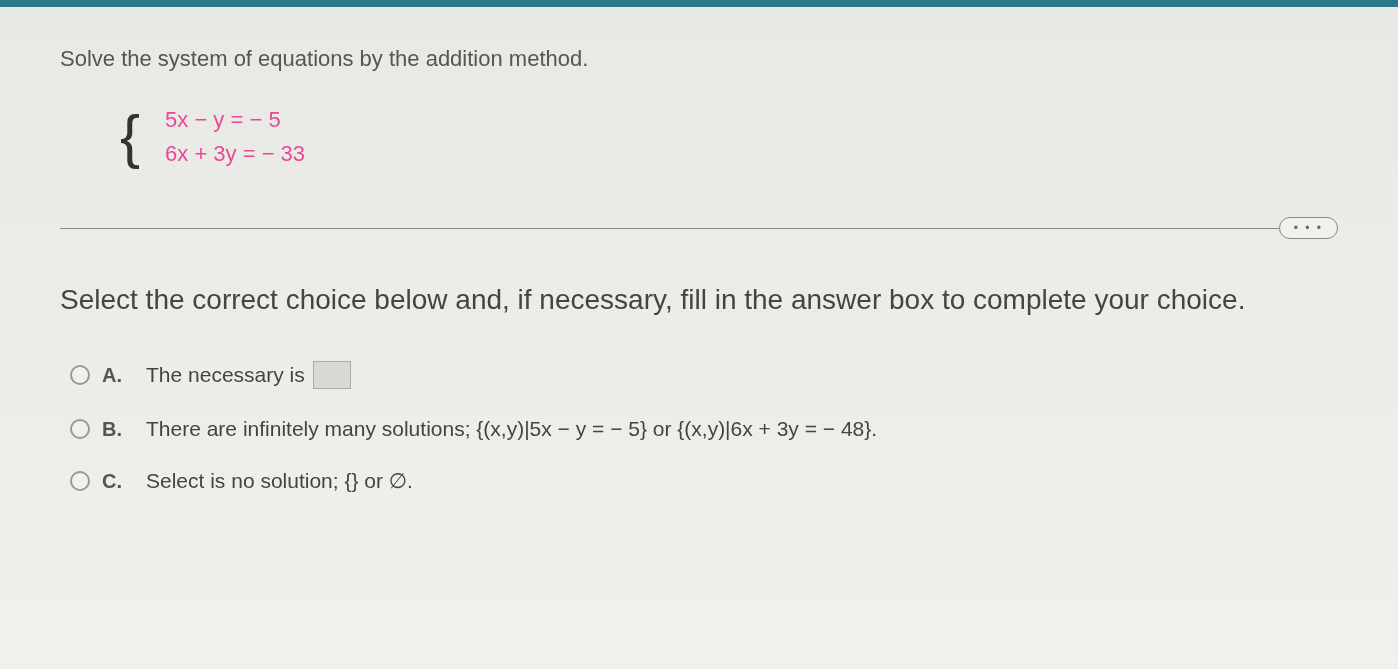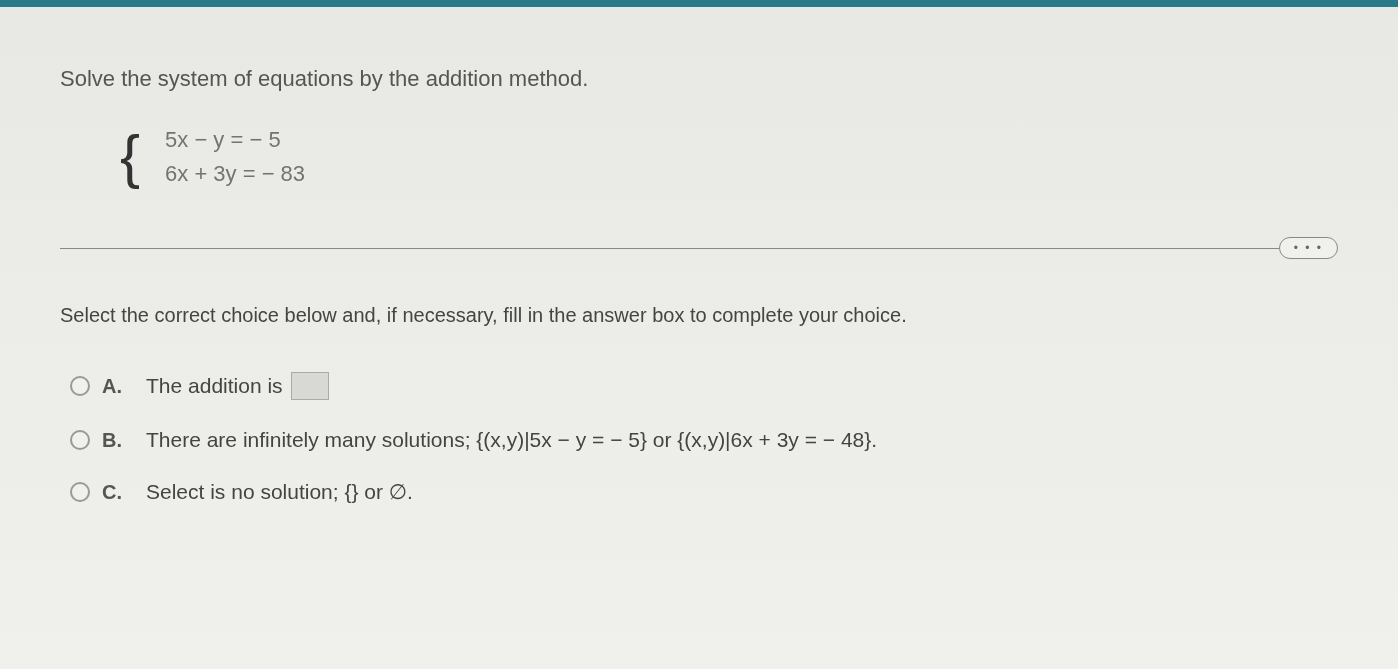--- a/index.html
+++ b/index.html
@@ -11,21 +11,20 @@
       width: 1398px;
       height: 669px;
       background: linear-gradient(to bottom, #2a7a8a 0%, #2a7a8a 1%, #e8e8e4 1%, #f0f0ec 100%);
       font-family: Arial, sans-serif;
       color: #3a3a3a;
       position: relative;
       overflow: hidden;
     }
     .content {
       padding: 46px 60px;
-      margin-top: 20px;
     }
     .question-text {
       font-size: 22px;
       color: #555;
       margin-bottom: 35px;
     }
     .equation-block {
       display: flex;
       align-items: center;
       margin-left: 60px;
@@ -38,21 +37,21 @@
       font-weight: 100;
       line-height: 0.8;
     }
     .equations {
       display: flex;
       flex-direction: column;
       gap: 8px;
     }
     .equation {
       font-size: 22px;
-      color: #737373;
+      color: #ec4899;
     }
     .divider-row {
       display: flex;
       align-items: center;
       margin-bottom: 45px;
     }
     .divider-line {
       flex: 1;
       height: 1px;
       background: #888;
@@ -62,21 +61,21 @@
       border-radius: 15px;
       padding: 3px 14px;
       font-size: 12px;
       color: #666;
       background: #f0f0ec;
       margin-left: 0;
       letter-spacing: 2px;
       cursor: pointer;
     }
     .instruction-text {
-      font-size: 20px;
+      font-size: 28px;
       color: #444;
       margin-bottom: 45px;
     }
     .options {
       display: flex;
       flex-direction: column;
       gap: 28px;
       margin-left: 10px;
     }
     .option-row {
@@ -121,38 +120,38 @@
 </head>
 <body>
 
 <div class="content">
   <div class="question-text">Solve the system of equations by the addition method.</div>
 
   <div class="equation-block">
     <div class="brace">{</div>
     <div class="equations">
       <div class="equation">5x − y = − 5</div>
-      <div class="equation">6x + 3y = − 83</div>
+      <div class="equation">6x + 3y = − 33</div>
     </div>
   </div>
 
   <div class="divider-row">
     <div class="divider-line"></div>
     <div class="more-button">• • •</div>
   </div>
 
   <div class="instruction-text">Select the correct choice below and, if necessary, fill in the answer box to complete your choice.</div>
 
   <div class="options">
 
     <div class="option-row">
       <div class="radio"></div>
       <span class="option-label">A.</span>
       <span class="option-text">
-        <span>The addition is</span>
+        <span>The necessary is</span>
         <span class="answer-box"></span>
       </span>
     </div>
 
     <div class="option-row">
       <div class="radio"></div>
       <span class="option-label">B.</span>
       <span class="option-text">There are infinitely many solutions; {(x,y)|5x − y = − 5} or {(x,y)|6x + 3y = − 48}.</span>
     </div>
 

